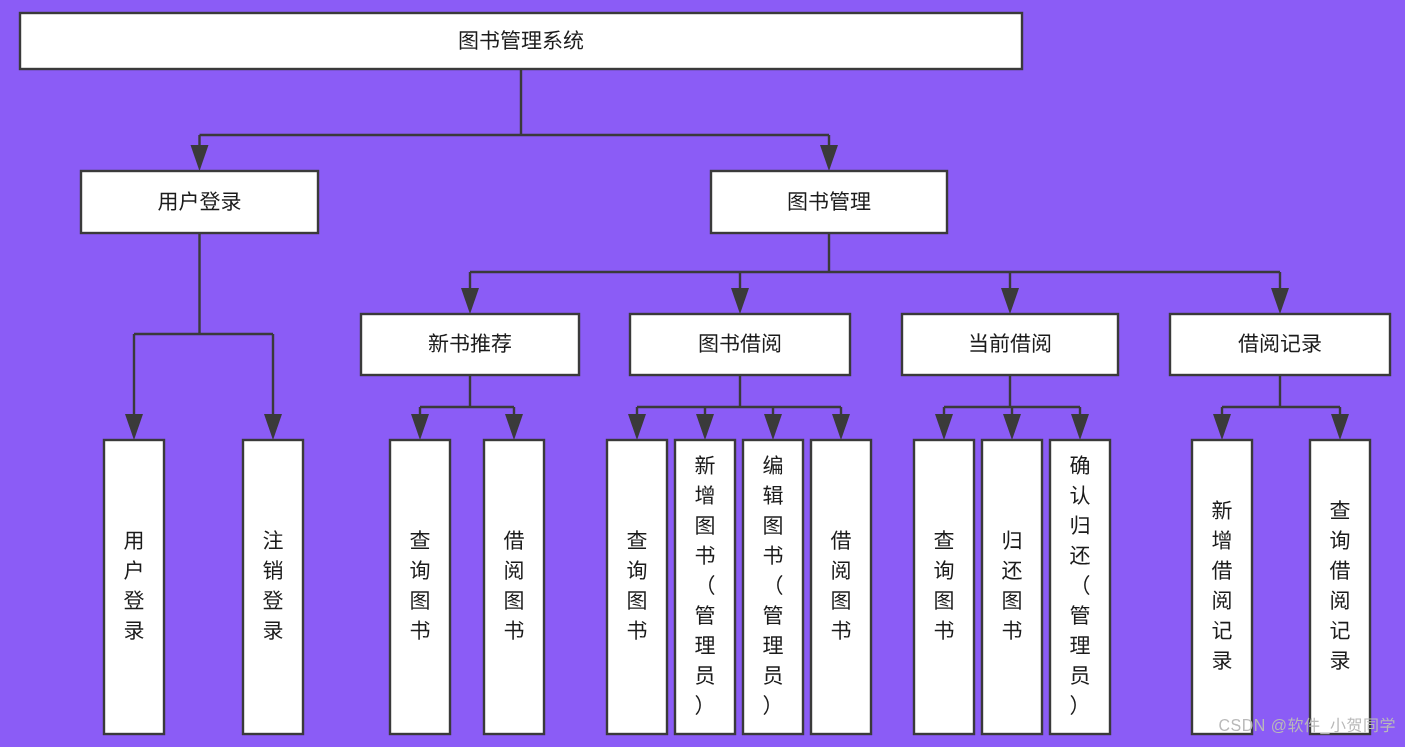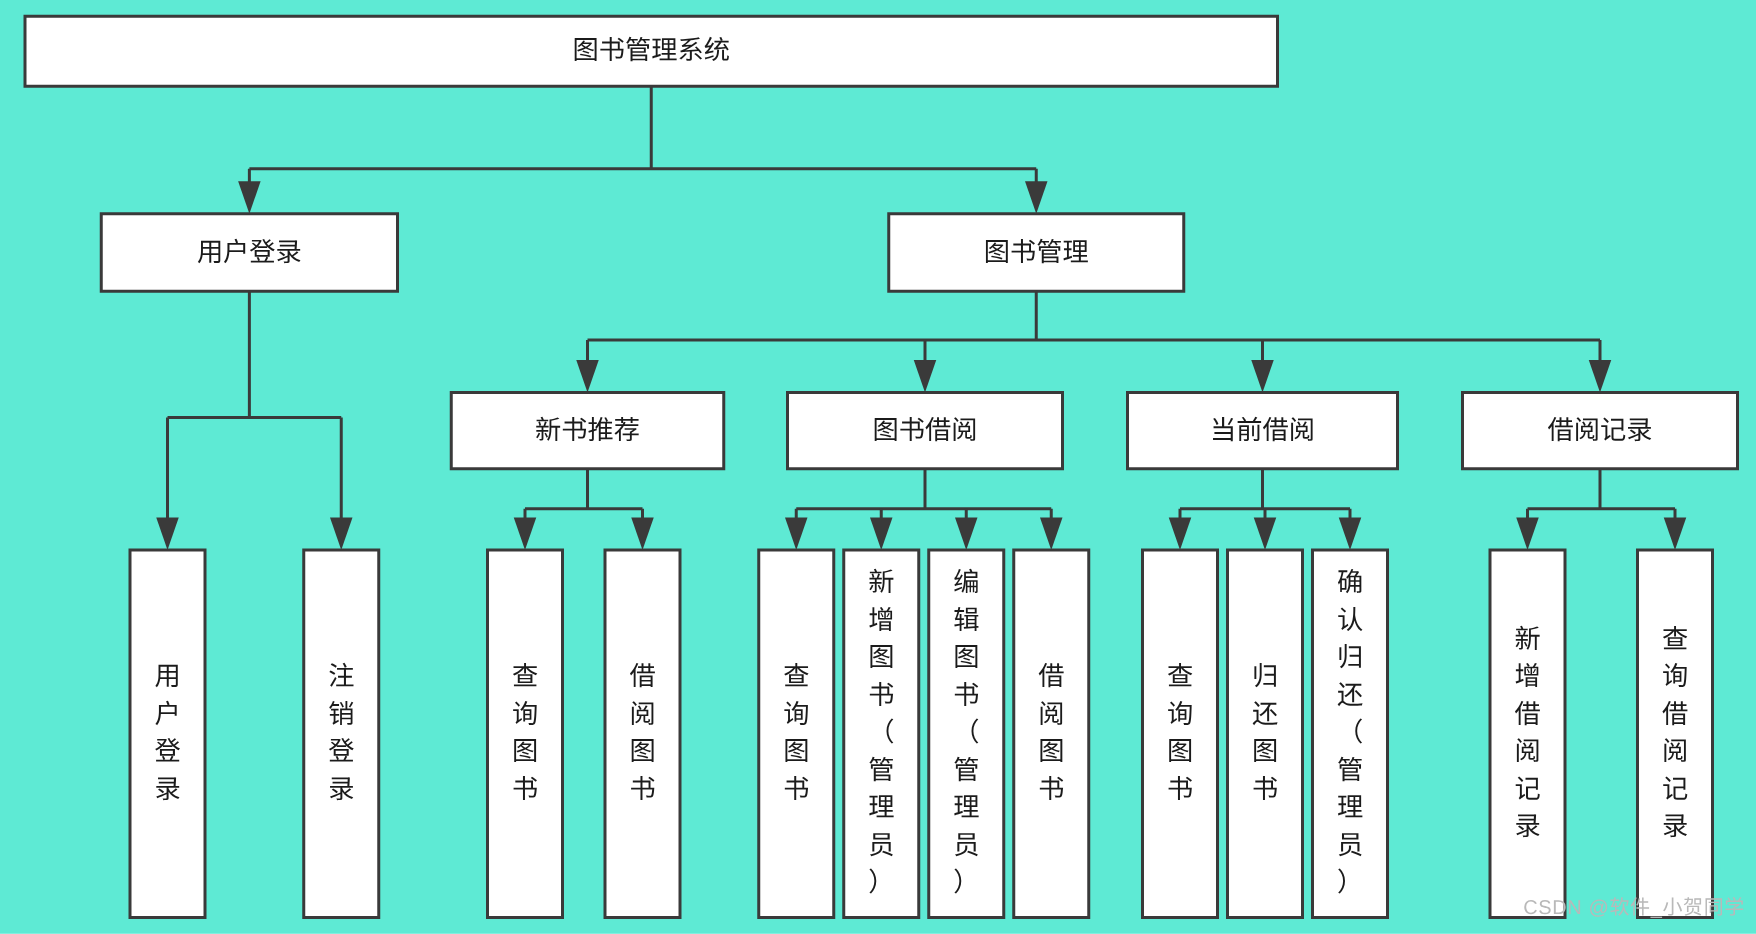--- a/index.html
+++ b/index.html
@@ -12,21 +12,21 @@
     width: 1405px;
     height: 747px;
     font-family: "Liberation Sans", "DejaVu Sans", sans-serif;
     overflow: hidden;
     position: relative;
   }
   #diagram-root {
     position: relative;
     width: 1405px;
     height: 747px;
-    background: #5eead4;
+    background: #8b5cf6;
   }
   svg.diagram-canvas {
     position: absolute;
     left: 0;
     top: 0;
     width: 1405px;
     height: 747px;
     display: block;
   }
   .node-box {

